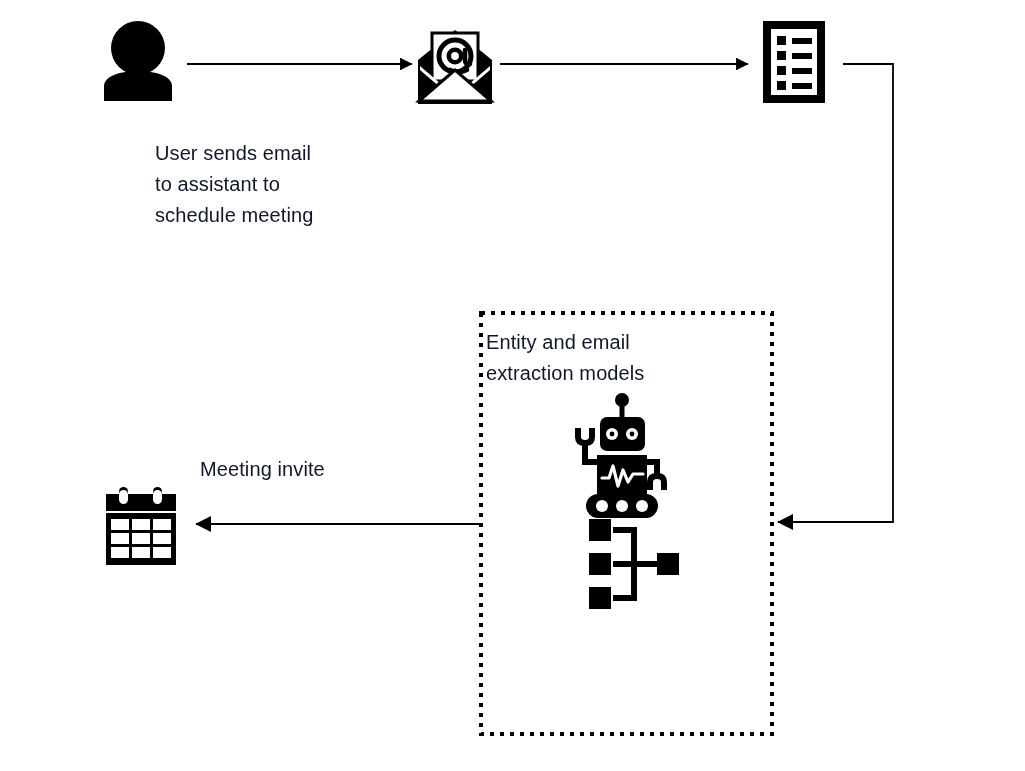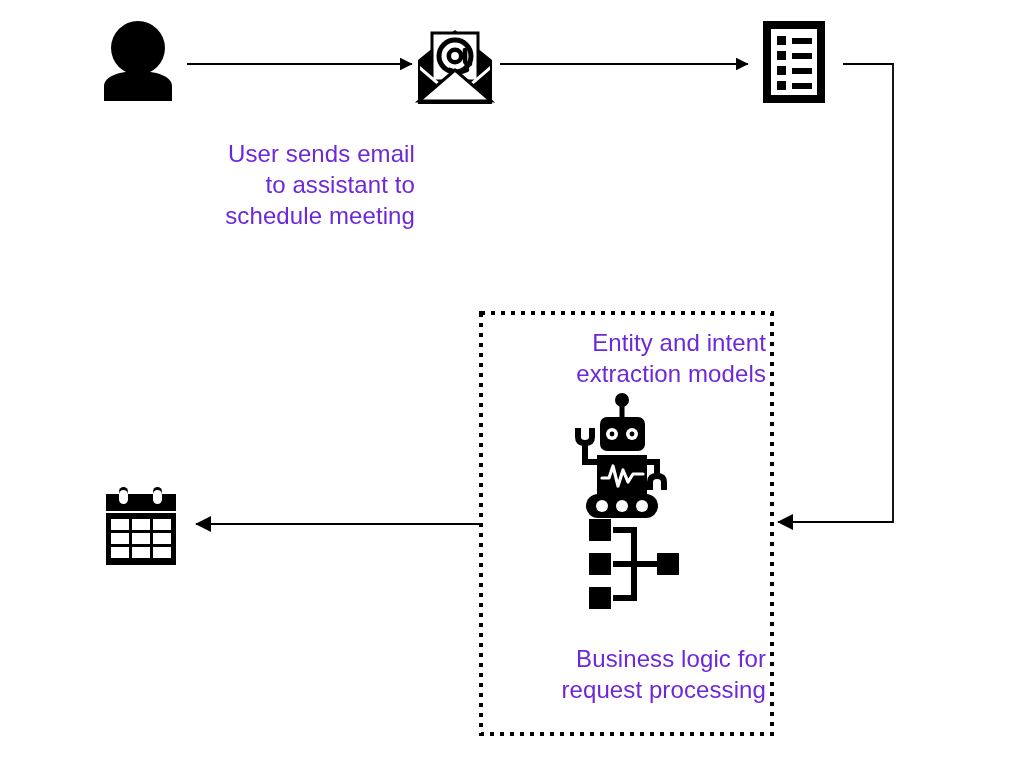--- a/index.html
+++ b/index.html
@@ -17,24 +17,24 @@
   }
   .layer {
     position: absolute;
     left: 0;
     top: 0;
     width: 1025px;
     height: 771px;
   }
   .cap {
     position: absolute;
-    text-align: right;
-    color: #6d28d9;
+    text-align: left;
+    color: #0f172a;
     font-family: "Liberation Sans", sans-serif;
-    font-size: 24px;
+    font-size: 20px;
     line-height: 31px;
     white-space: pre-line;
     letter-spacing: 0.1px;
   }
   #caption-user    { left: 155px; top: 138px; width: 260px; }
   #caption-scopeit { left: 470px; top: 136px; width: 290px; }
   #caption-models  { left: 486px; top: 327px; width: 280px; }
   #caption-logic   { left: 486px; top: 643px; width: 280px; }
   #caption-invite  { left: 200px; top: 454px; width: 240px; }
 </style>
@@ -169,20 +169,19 @@
       <rect x="153" y="547" width="18" height="11" fill="#ffffff"></rect>
     </g>
 
   </svg>
 
   <div class="cap" id="caption-user">User sends email
 to assistant to
 schedule meeting</div>
 
 
-  <div class="cap" id="caption-models">Entity and intent
+  <div class="cap" id="caption-models">Entity and email
 extraction models</div>
 
-  <div class="cap" id="caption-logic">Business logic for
-request processing</div>
 
+  <div class="cap" id="caption-invite">Meeting invite</div>
 
 </div>
 
 </body></html>

